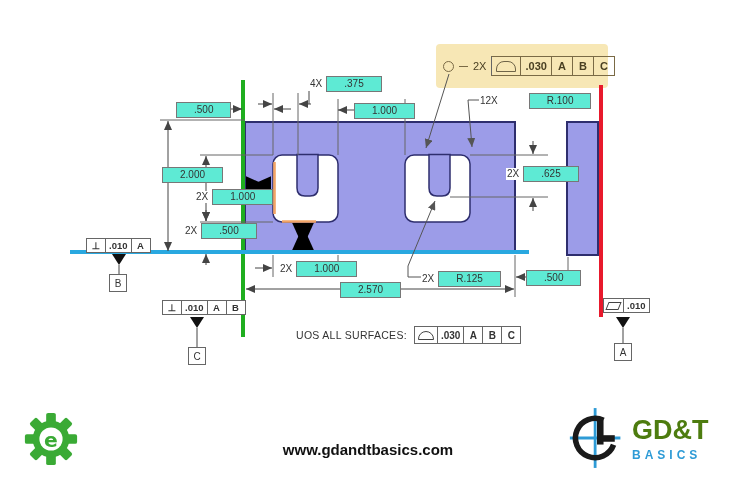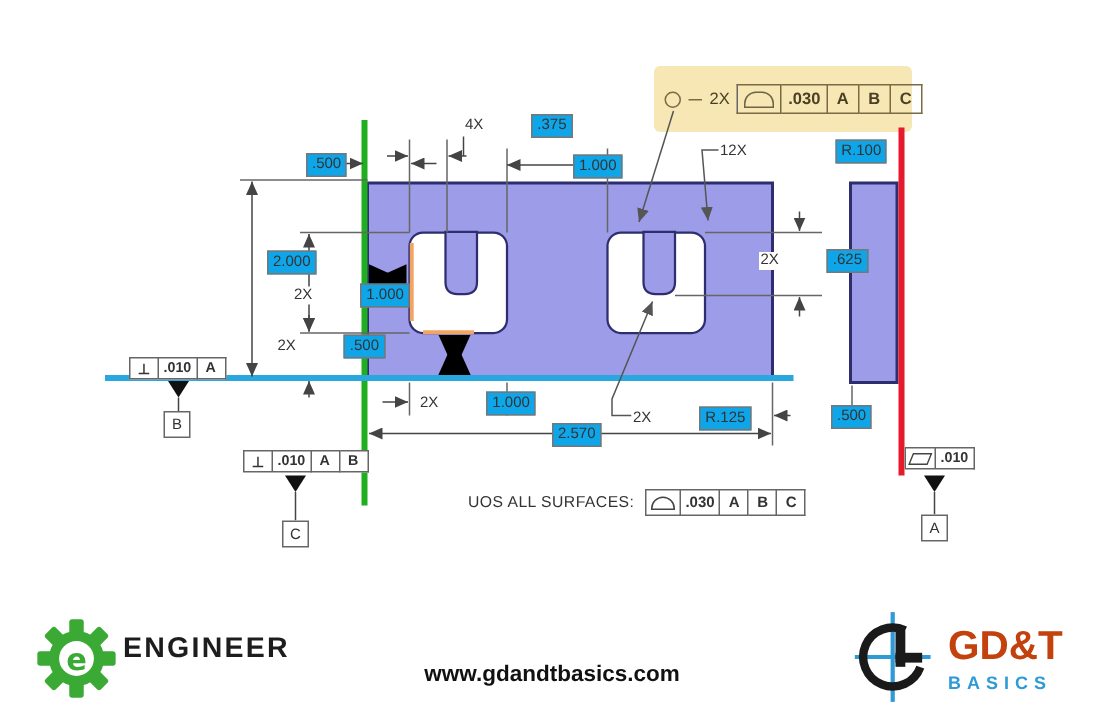--- a/index.html
+++ b/index.html
@@ -2,48 +2,48 @@
 <html><head>
 <meta charset="utf-8">
 <style>
   html,body{margin:0;padding:0;}
   body{width:736px;height:480px;background:#fff;font-family:"Liberation Sans",sans-serif;overflow:hidden;}
   #stage{position:relative;width:736px;height:395px;background:#fff;}
   #geom{position:absolute;left:0;top:0;z-index:1;}
   
   .dim{position:absolute;display:flex;align-items:center;gap:3px;font-size:10px;line-height:1;color:#333;z-index:3;white-space:nowrap;}
   .dim .qty{background:#fff;padding:1px 1px;text-align:center;}
-  .dim .val{border:1px solid #777;background:#0ea5e9;padding:2px 3px;margin-left:28px;}
+  .dim .val{border:1px solid #777;background:#5eead4;padding:2px 17px;}
   
   .fcf{position:absolute;display:flex;background:#fff;z-index:3;}
   .fcf .cell{border:1px solid #666;border-left:none;height:13px;min-width:12px;display:flex;align-items:center;justify-content:center;font-size:9.5px;color:#333;padding:0 3px;font-weight:bold;}
   .fcf .cell:first-child{border-left:1px solid #666;}
   .dome{width:14px;height:7px;border:1.2px solid #444;border-bottom:1.4px solid #444;border-radius:8px 8px 0 0;}
   .pgram{width:11px;height:6px;border:1.2px solid #444;transform:skewX(-22deg);}
   .perp{font-size:10px;font-weight:bold;}
   .datum{position:absolute;width:16px;height:16px;border:1px solid #666;background:#fff;display:flex;align-items:center;justify-content:center;font-size:10px;color:#333;z-index:3;}
   
-  .uos{position:absolute;left:296px;top:326px;display:flex;align-items:center;gap:7px;z-index:3;margin-left:16px;}
+  .uos{position:absolute;left:296px;top:326px;display:flex;align-items:center;gap:7px;z-index:3;}
   .uos .txt{font-size:10.5px;color:#333;letter-spacing:.3px;}
   .uos .fcf{position:static;}
   .uos .cell{height:16px;font-size:10px;}
   
   .callout{position:absolute;left:436px;top:44px;width:172px;height:44px;background:#f7e7b5;border-radius:4px;display:flex;align-items:center;gap:5px;padding:0 7px;box-sizing:border-box;z-index:0;}
   .callout .circ{width:9px;height:9px;border:1.4px solid #7a6a45;border-radius:50%;flex:none;}
   .callout .dash{width:9px;border-top:1.2px solid #7a6a45;flex:none;}
   .callout .qty{font-size:11px;color:#4a4023;flex:none;}
   .callout .fcf{position:static;background:transparent;}
   .callout .cell{border-color:#7a6a45;color:#4a4023;background:transparent;height:18px;font-size:11px;padding:0 4px;}
   .callout .dome{width:18px;height:9px;border-color:#6f6448;}
   
   .footer-item{position:absolute;z-index:4;}
   .ee-text1{font-size:19px;font-weight:bold;letter-spacing:1.5px;color:#1d1d1d;}
   .ee-text2{font-size:12.5px;letter-spacing:4.5px;color:#1d1d1d;margin-top:3px;}
   .site{font-size:15px;font-weight:bold;color:#111;}
-  .gdt-text1{font-size:27px;font-weight:bold;color:#c2410c;line-height:1;}
+  .gdt-text1{font-size:27px;font-weight:bold;color:#4d7c0f;line-height:1;}
   .gdt-text2{font-size:12px;font-weight:bold;letter-spacing:4px;color:#2e9bd6;margin-top:4px;}
 </style>
 </head>
 <body>
 
 <div id="stage">
 
   <div class="callout">
     <span class="circ"></span>
     <span class="dash"></span>
@@ -157,21 +157,21 @@
       <polygon points="190,317 204,317 197,328" fill="#111"></polygon>
       <line x1="197" y1="328" x2="197" y2="347" stroke="#444" stroke-width="1"></line>
       <polygon points="616,317 630,317 623,328" fill="#111"></polygon>
       <line x1="623" y1="328" x2="623" y2="343" stroke="#444" stroke-width="1"></line>
     </g>
   </svg>
 
   <div class="dim" style="left:176px;top:102px;">
       <span class="val">.500</span>
     </div>
-  <div class="dim" style="left:150px;top:167px;">
+  <div class="dim" style="left:162px;top:167px;">
       <span class="val">2.000</span>
     </div>
   <div class="dim" style="left:195px;top:189px;">
       <span class="qty">2X</span>
       <span class="val">1.000</span>
     </div>
   <div class="dim" style="left:184px;top:223px;">
       <span class="qty">2X</span>
       <span class="val">.500</span>
     </div>
@@ -251,21 +251,20 @@
         <rect x="25" y="3" width="10" height="12" rx="2" transform="rotate(225 30 30)"></rect>
         <rect x="25" y="3" width="10" height="12" rx="2" transform="rotate(270 30 30)"></rect>
         <rect x="25" y="3" width="10" height="12" rx="2" transform="rotate(315 30 30)"></rect>
         <circle cx="30" cy="30" r="19"></circle>
       </g>
       <circle cx="30" cy="30" r="12" fill="#fff"></circle>
       <text x="30" y="38" text-anchor="middle" font-family="DejaVu Sans, sans-serif" font-size="21" font-weight="bold" fill="#3aaa35">e</text>
     </svg>
   </div>
   <div class="footer-item" style="left:82px;top:422px;">
-    <div class="ee-text1">ENGINEER</div>
   </div>
 
   <div class="footer-item site" style="left:268px;top:441px;width:200px;text-align:center;">www.gdandtbasics.com</div>
 
   <div class="footer-item" style="left:568px;top:406px;">
     <svg width="58" height="64" viewBox="0 0 62 66">
       <line x1="29" y1="1" x2="29" y2="65" stroke="#2e9bd6" stroke-width="3"></line>
       <line x1="2" y1="33" x2="56" y2="33" stroke="#2e9bd6" stroke-width="3"></line>
       <path d="M37.9,14 A21,21 0 1 0 48.7,40.2" fill="none" stroke="#1a1a1a" stroke-width="6"></path>
       <rect x="31" y="14" width="7" height="26" fill="#1a1a1a"></rect>

